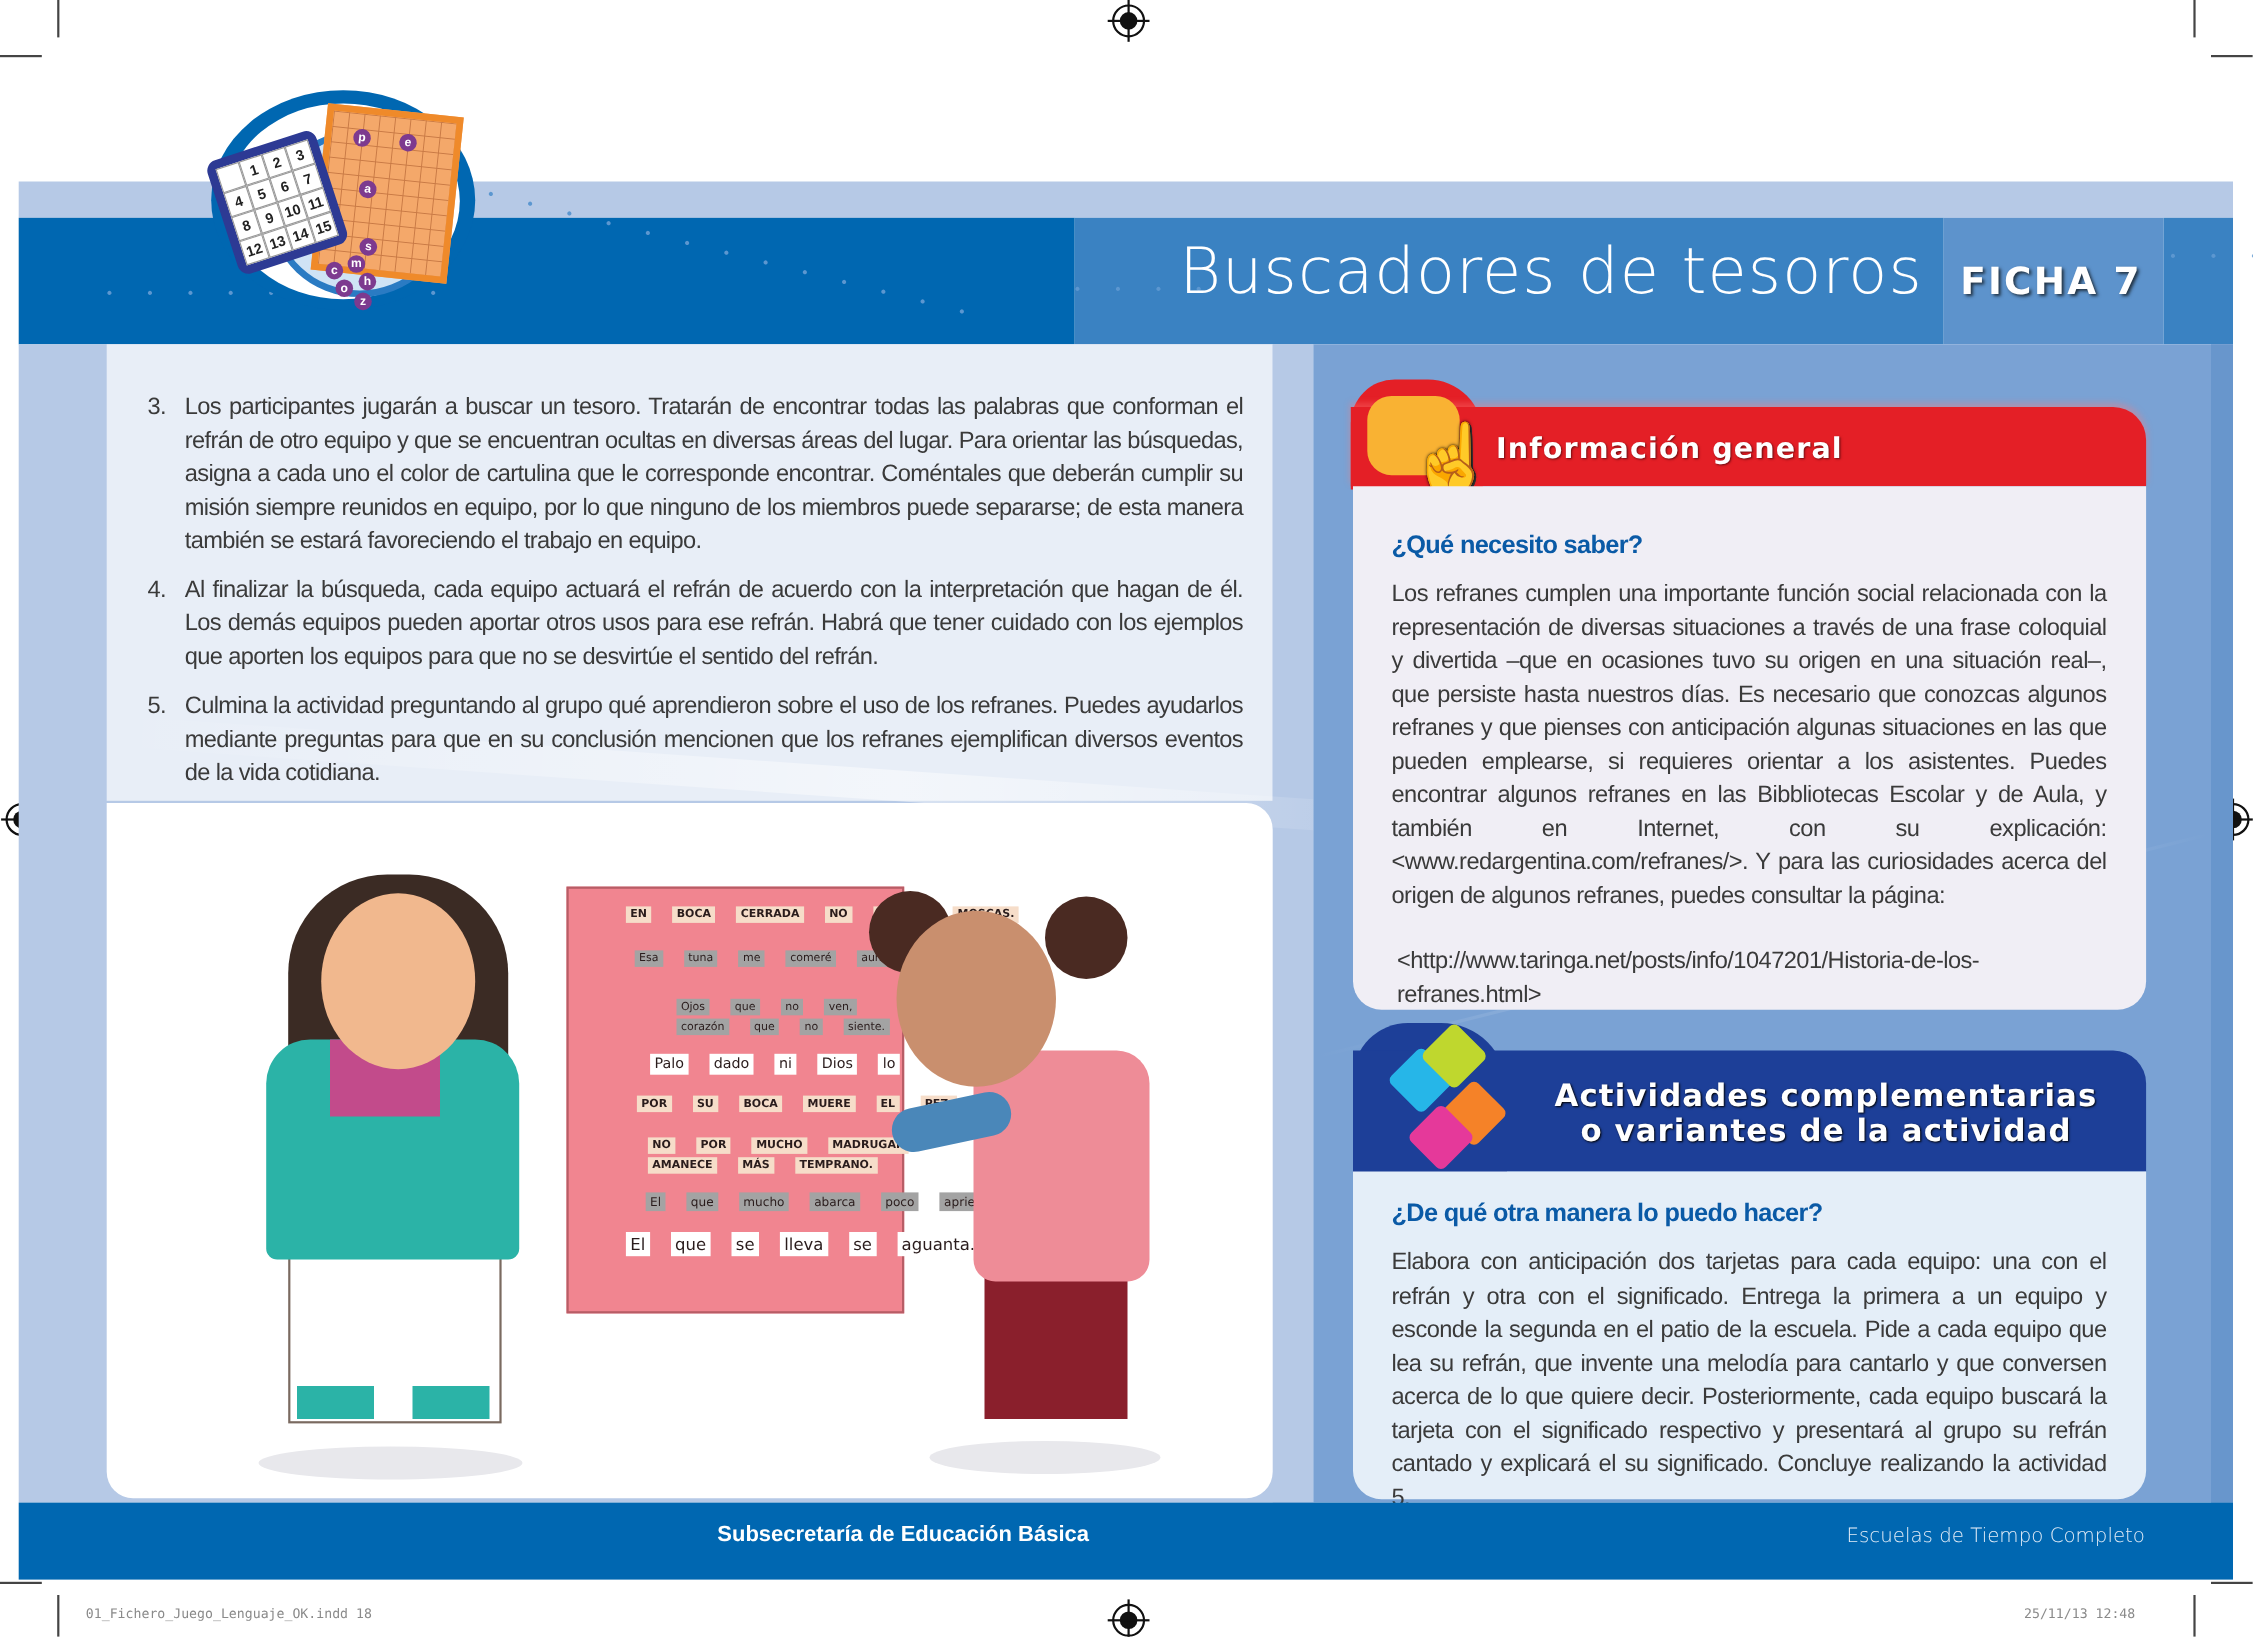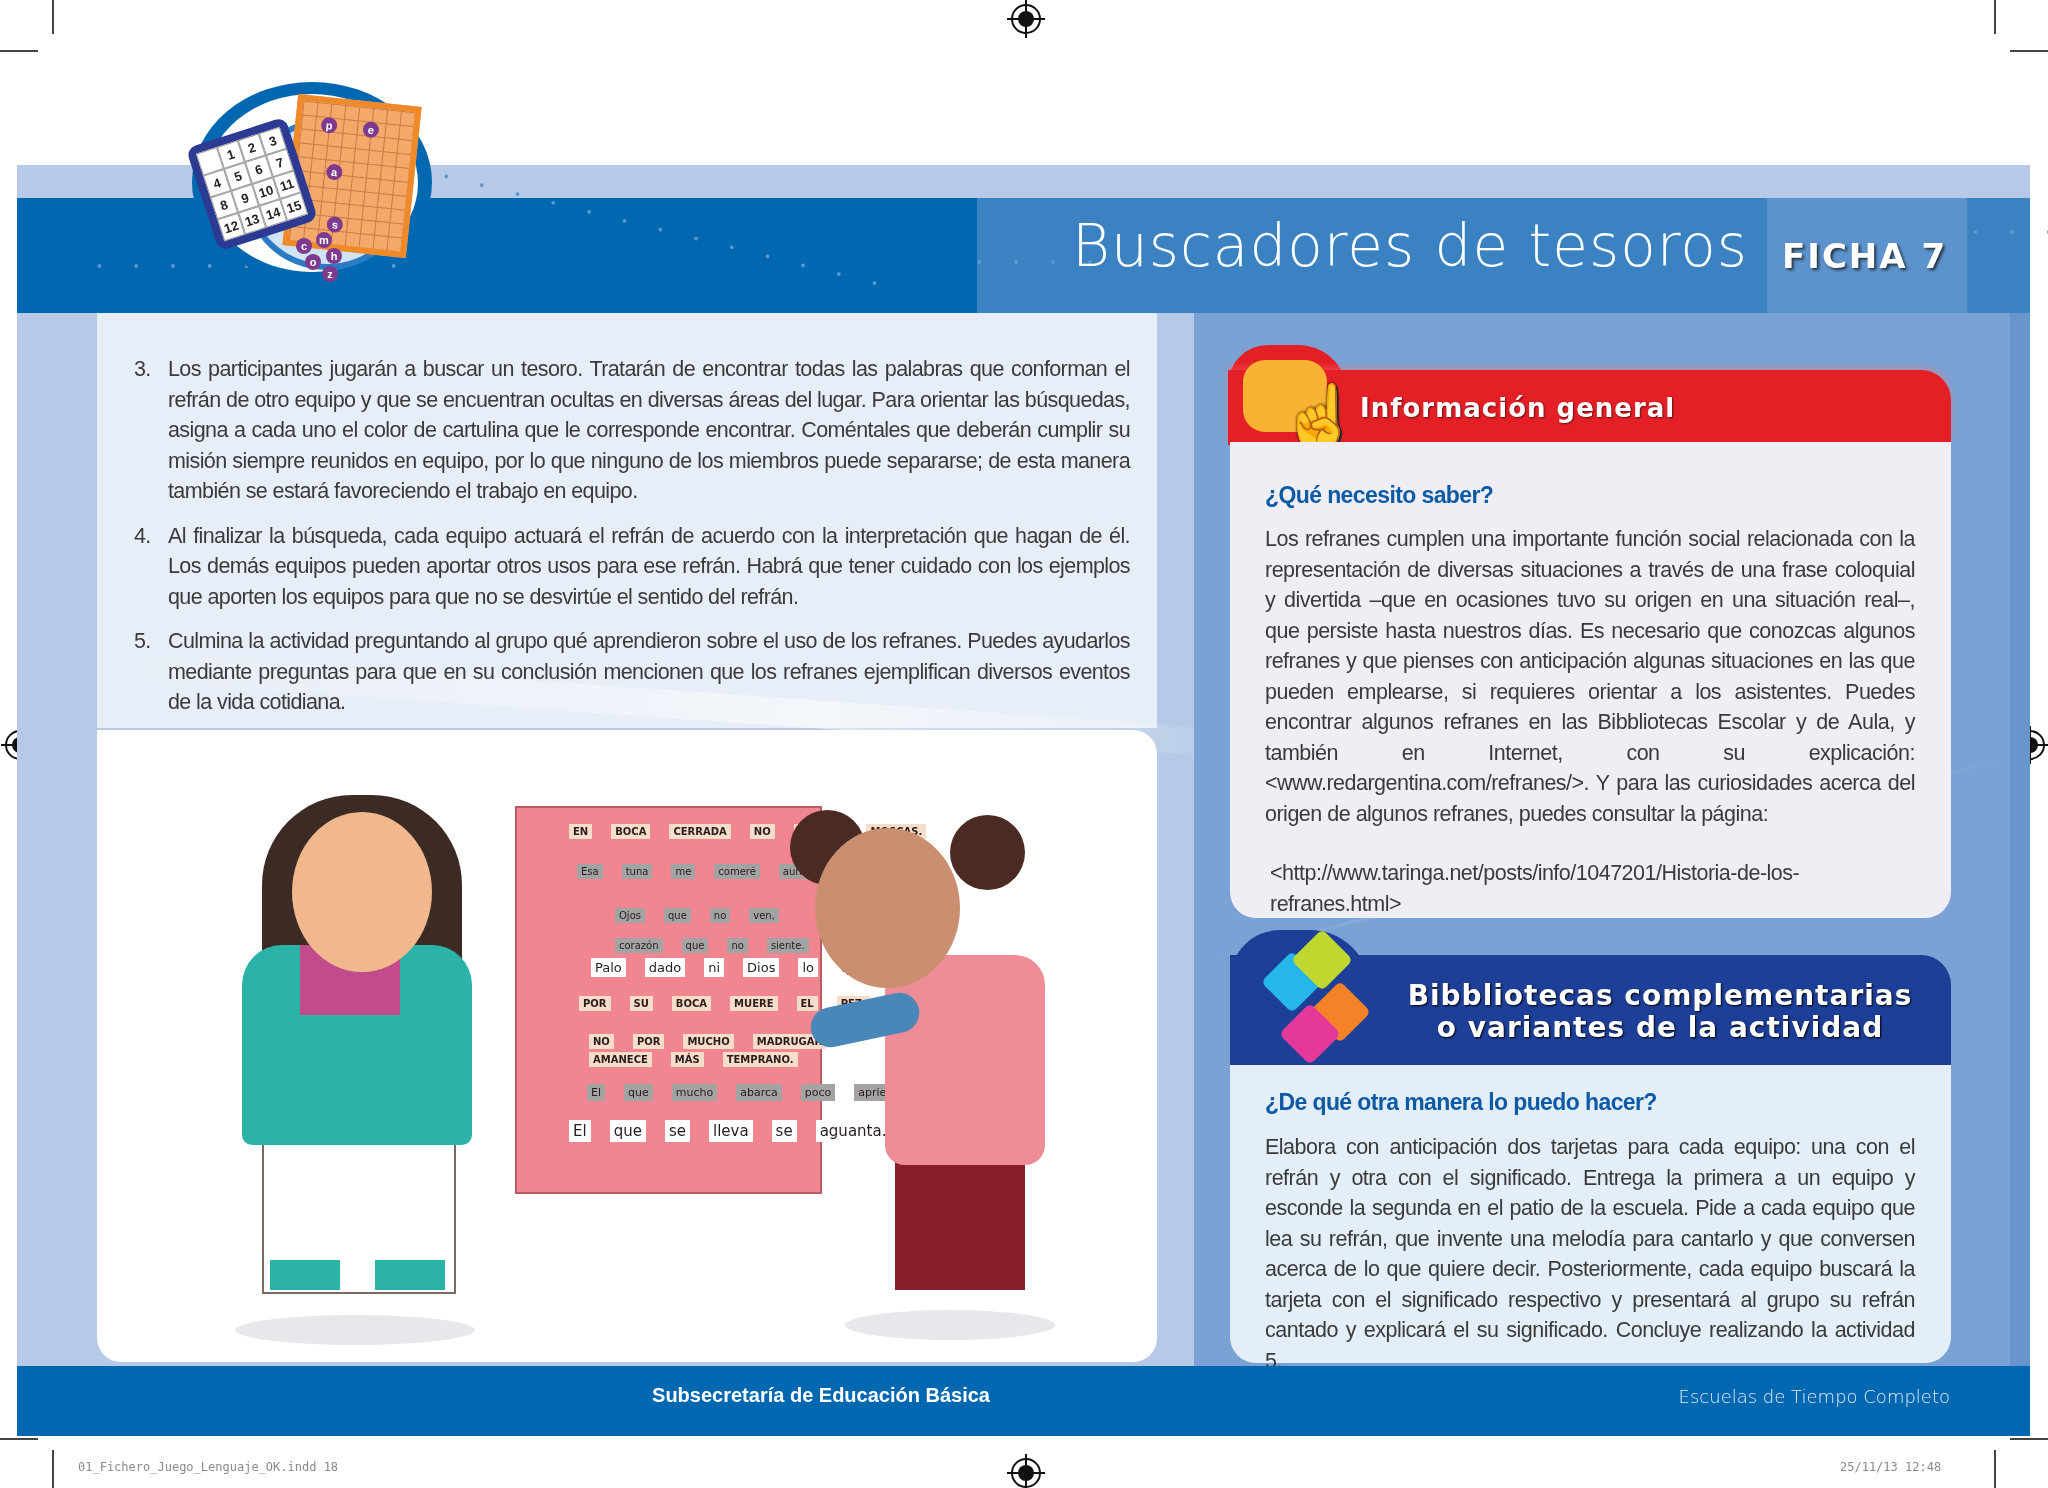--- a/index.html
+++ b/index.html
@@ -224,21 +224,21 @@
       <span>aunque</span>
       <span>me</span>
       <span>espine.</span>
     </div>
   <div class="strip yellow" style="left:68px;top:100px;font-size:10px;" id="strip2">
       <span>Ojos</span>
       <span>que</span>
       <span>no</span>
       <span>ven,</span>
     </div>
-  <div class="strip yellow" style="left:68px;top:118px;font-size:10px;margin-top:12px;" id="strip3">
+  <div class="strip yellow" style="left:68px;top:118px;font-size:10px;" id="strip3">
       <span>corazón</span>
       <span>que</span>
       <span>no</span>
       <span>siente.</span>
     </div>
   <div class="strip white" style="left:44px;top:150px;font-size:13px;" id="strip4">
       <span>Palo</span>
       <span>dado</span>
       <span>ni</span>
       <span>Dios</span>
@@ -304,21 +304,21 @@
   <div class="sec-body" style="left:40px;top:416px;width:650px;text-align:left;">&lt;http://www.taringa.net/posts/info/1047201/Historia-de-los-refranes.html&gt;</div>
 </div>
 
 <div class="abs act-tab"></div>
 <div class="abs act-bar"></div>
 <div class="puzzle" style="left:1270px;top:960px;background:#26b6e8;"></div>
 <div class="puzzle" style="left:1300px;top:938px;background:#bfd72e;"></div>
 <div class="puzzle" style="left:1318px;top:990px;background:#f58228;"></div>
 <div class="puzzle" style="left:1288px;top:1012px;background:#e5399a;"></div>
 <div class="abs act-title">
-  <div>Bibbliotecas complementarias</div>
+  <div>Actividades complementarias</div>
   <div>o variantes de la actividad</div>
 </div>
 <div class="abs act-card">
   <div class="sec-q" style="left:35px;top:24px;">¿De qué otra manera lo puedo hacer?</div>
   <div class="sec-body" style="left:35px;top:67px;width:650px;">Elabora con anticipación dos tarjetas para cada equipo: una con el refrán y otra con el significado. Entrega la primera a un equipo y esconde la segunda en el patio de la escuela. Pide a cada equipo que lea su refrán, que invente una melodía para cantarlo y que conversen acerca de lo que quiere decir. Posteriormente, cada equipo buscará la tarjeta con el significado respectivo y presentará al grupo su refrán cantado y explicará el su significado. Concluye realizando la actividad 5.</div>
 </div>
 
 <div class="abs footer"></div>
 <div class="abs footer-left">Subsecretaría de Educación Básica</div>
 <div class="abs footer-right">Escuelas de Tiempo Completo</div>

